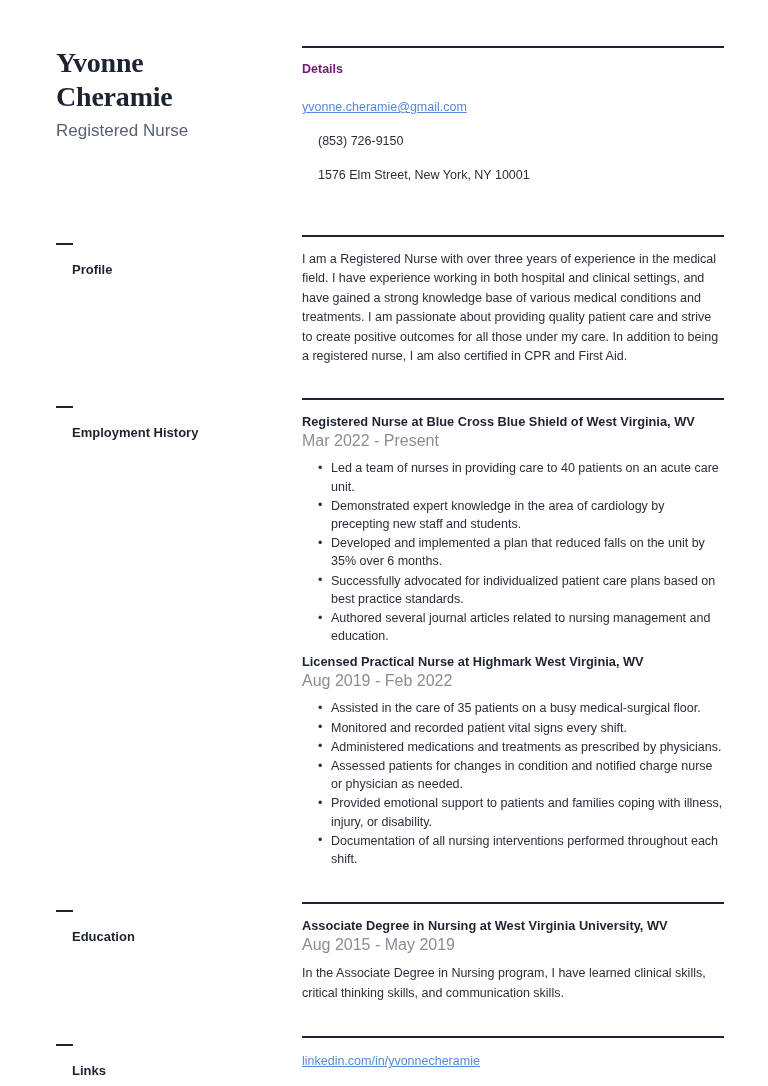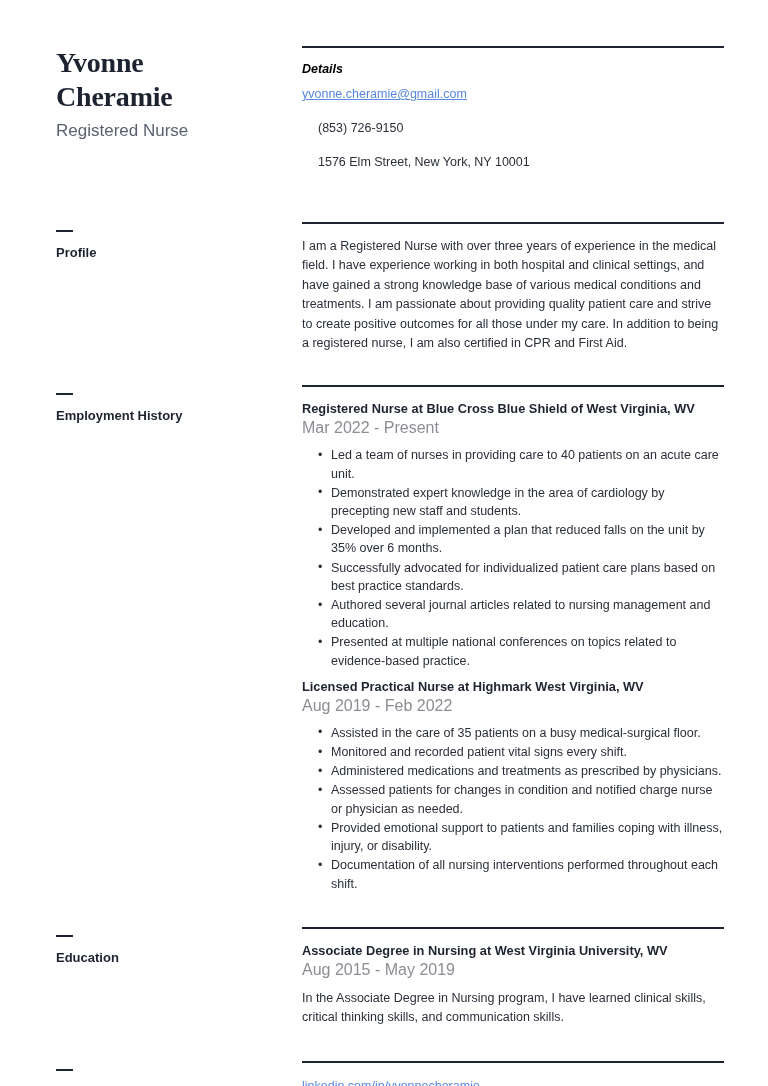--- a/index.html
+++ b/index.html
@@ -65,24 +65,23 @@
   
   .rule-top {
     border-top: 2px solid #1d2330;
     width: 100%;
     margin-bottom: 13px;
   }
 
   .details-heading {
     font-size: 12.5px;
     font-weight: 700;
-    color: #000000;
-    margin: 0 0 6px 0;
+    color: #701a75;
+    margin: 0 0 19px 0;
     line-height: 17px;
-    font-style: italic;
   }
 
   .detail-line {
     font-size: 12.5px;
     line-height: 18px;
     color: #2b2f3a;
     margin: 16px;
   }
 
   a.link {
@@ -99,21 +98,21 @@
     width: 17px;
     height: 2px;
     background: #1d2330;
     margin: 0 0 12px 0;
   }
   .side-label {
     font-size: 13px;
     font-weight: 700;
     color: #1d2330;
     line-height: 17px;
-    margin: 0;
+    margin: 16px;
   }
 
   
   .body-text {
     font-size: 12.5px;
     line-height: 19.4px;
     color: #2b2f3a;
     margin: 0;
   }
 
@@ -214,21 +213,20 @@
 
       <div class="entry">
         <p class="entry-title">Registered Nurse at Blue Cross Blue Shield of West Virginia, WV</p>
         <p class="entry-date">Mar 2022 - Present</p>
         <ul class="bullets">
           <li>Led a team of nurses in providing care to 40 patients on an acute care unit.</li>
           <li>Demonstrated expert knowledge in the area of cardiology by precepting new staff and students.</li>
           <li>Developed and implemented a plan that reduced falls on the unit by 35% over 6 months.</li>
           <li>Successfully advocated for individualized patient care plans based on best practice standards.</li>
           <li>Authored several journal articles related to nursing management and education.</li>
-          <li>Presented at multiple national conferences on topics related to evidence-based practice.</li>
         </ul>
       </div>
 
       <div class="entry">
         <p class="entry-title">Licensed Practical Nurse at Highmark West Virginia, WV</p>
         <p class="entry-date">Aug 2019 - Feb 2022</p>
         <ul class="bullets">
           <li>Assisted in the care of 35 patients on a busy medical-surgical floor.</li>
           <li>Monitored and recorded patient vital signs every shift.</li>
           <li>Administered medications and treatments as prescribed by physicians.</li>

